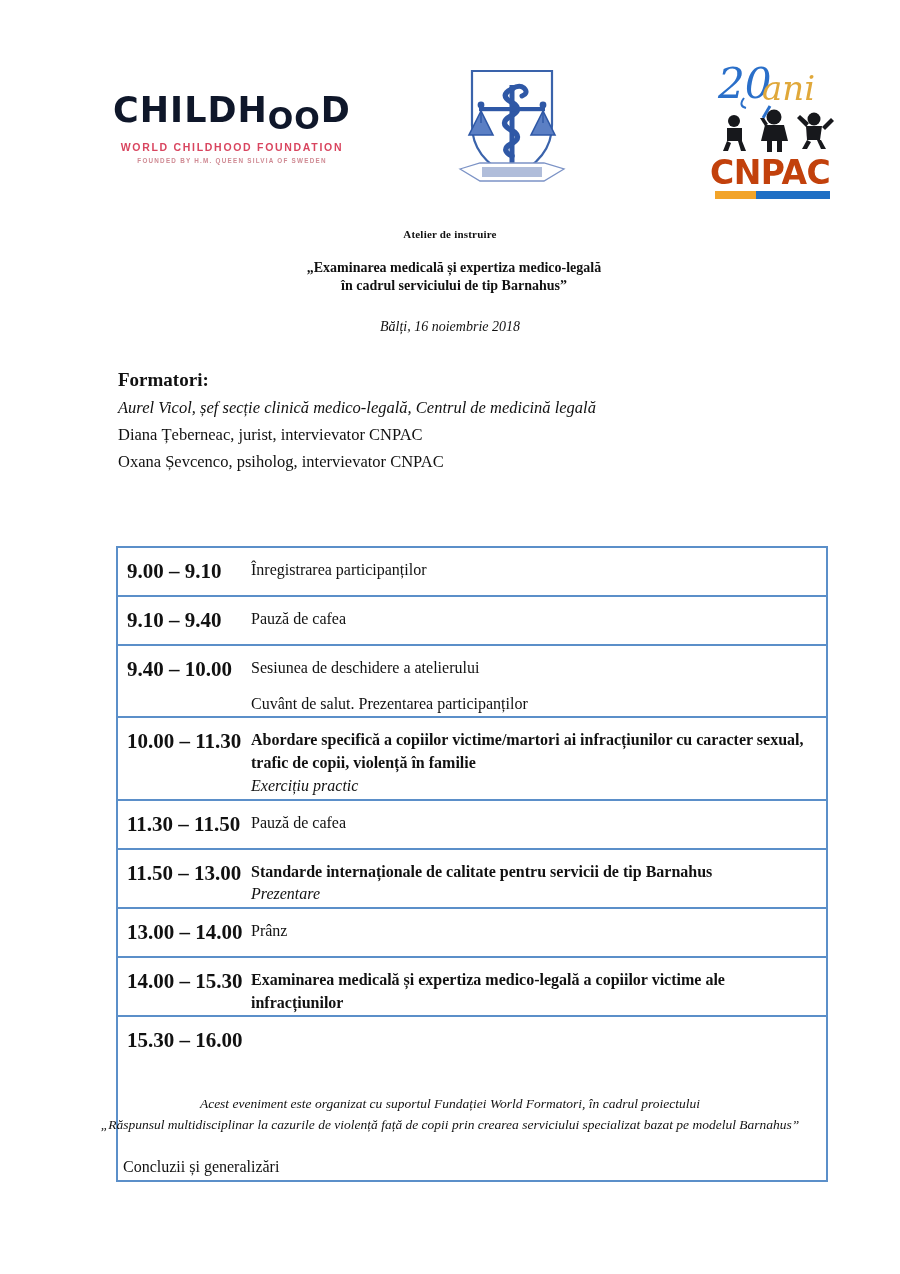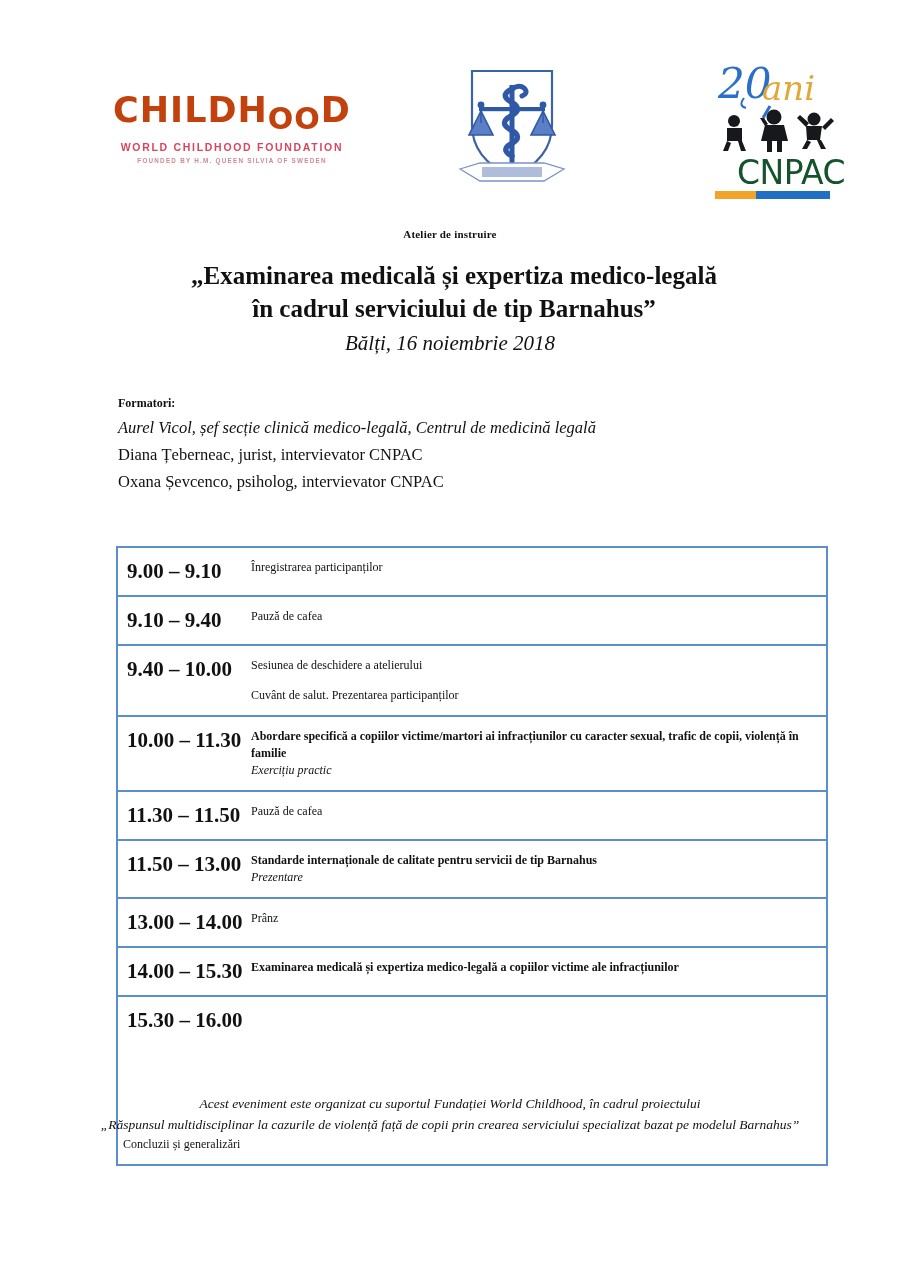--- a/index.html
+++ b/index.html
@@ -32,21 +32,21 @@
     left: 112px;
     top: 95px;
     width: 240px;
     text-align: center;
   }
   .childhood-word {
     font-family: "DejaVu Sans", sans-serif;
     font-size: 35px;
     font-weight: 700;
     letter-spacing: 1px;
-    color: #c2410c;
+    color: #0f172a;
     line-height: 1;
     white-space: nowrap;
   }
   .childhood-word span.lo {
     position: relative;
     top: 5px;
     font-size: 30px;
   }
   .childhood-word span.hi {
     position: relative;
@@ -100,26 +100,26 @@
     left: 6px;
     top: 46px;
     width: 125px;
     height: 52px;
   }
   .cnpac-word {
     position: absolute;
     left: 0;
     top: 98px;
     width: 135px;
-    text-align: right;
+    text-align: left;
     font-family: "DejaVu Sans", sans-serif;
     font-size: 33px;
-    font-weight: 400;
+    font-weight: 700;
     letter-spacing: -0.5px;
-    color: #14532d;
+    color: #c2410c;
     line-height: 1;
   }
   .cnpac-bar {
     position: absolute;
     left: 5px;
     top: 133px;
     width: 115px;
     height: 8px;
     display: flex;
   }
@@ -134,42 +134,41 @@
     width: 900px;
     text-align: center;
   }
   .t-kicker {
     font-size: 11px;
     font-weight: 700;
     letter-spacing: 0.2px;
   }
   .t-main {
     margin-top: 19px;
-    font-size: 25px;
+    font-size: 14px;
     font-weight: 700;
     line-height: 1.32;
     margin-left: 8px;
   }
   .t-place {
-    margin-top: 6px;
-    font-size: 21px;
+    margin-top: 23px;
+    font-size: 14px;
     font-style: italic;
   }
 
   
   .trainers {
     position: absolute;
     left: 118px;
     top: 369px;
     width: 700px;
   }
   .tr-heading {
-    font-size: 12px;
-    font-weight: 700;
-    margin-top: 27px;
+    font-size: 19px;
+    font-weight: 700;
   }
   .tr-line {
     margin-top: 7px;
     font-size: 16.5px;
   }
   .tr-line.it { font-style: italic; }
 
   
   .schedule {
     position: absolute;
@@ -191,22 +190,22 @@
     flex: 0 0 128px;
     box-sizing: border-box;
     padding: 11px 0 11px 9px;
     font-size: 21px;
     font-weight: 700;
     white-space: nowrap;
   }
   .cell-desc {
     flex: 1 1 auto;
     box-sizing: border-box;
-    padding: 11px 10px 11px 5px;
-    font-size: 12px;
+    padding: 11px 10px 1px 5px;
+    font-size: 16px;
   }
   .desc-line { line-height: 1.42; }
   .desc-line.bold { font-weight: 700; }
   .desc-line.italic { font-style: italic; }
   .desc-line.gap { margin-top: 13px; }
 
   
   .footer {
     position: absolute;
     left: 0;
@@ -367,17 +366,17 @@
       </div>
       <div class="sched-row" style="border-bottom-color: rgb(91, 143, 201); flex-direction: column;">
         <div class="cell-time">15.30 – 16.00</div>
         <div class="cell-desc">
           <div class="desc-line">Concluzii și generalizări</div>
         </div>
       </div>
     </div>
 
   <div class="footer">
-    <div class="f-line">Acest eveniment este organizat cu suportul Fundației World Childhood, în cadrul proiectului</div>
+    <div class="f-line">Acest eveniment este organizat cu suportul Fundației World Formatori, în cadrul proiectului</div>
     <div class="f-line">„Răspunsul multidisciplinar la cazurile de violență față de copii prin crearea serviciului specializat bazat pe modelul Barnahus”</div>
   </div>
 
 </div>
 
 </body></html>

